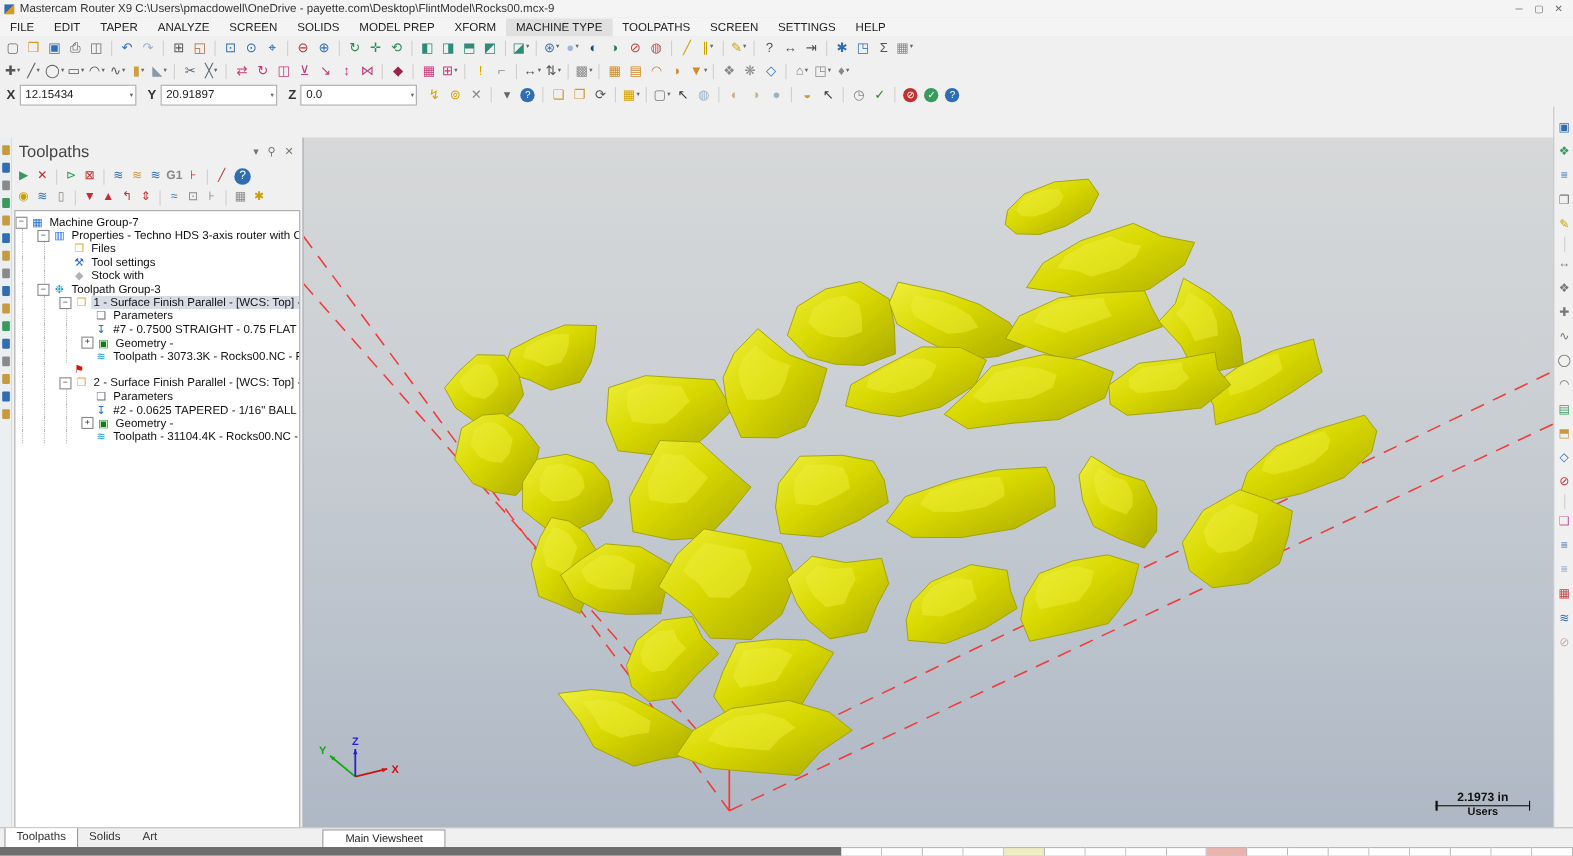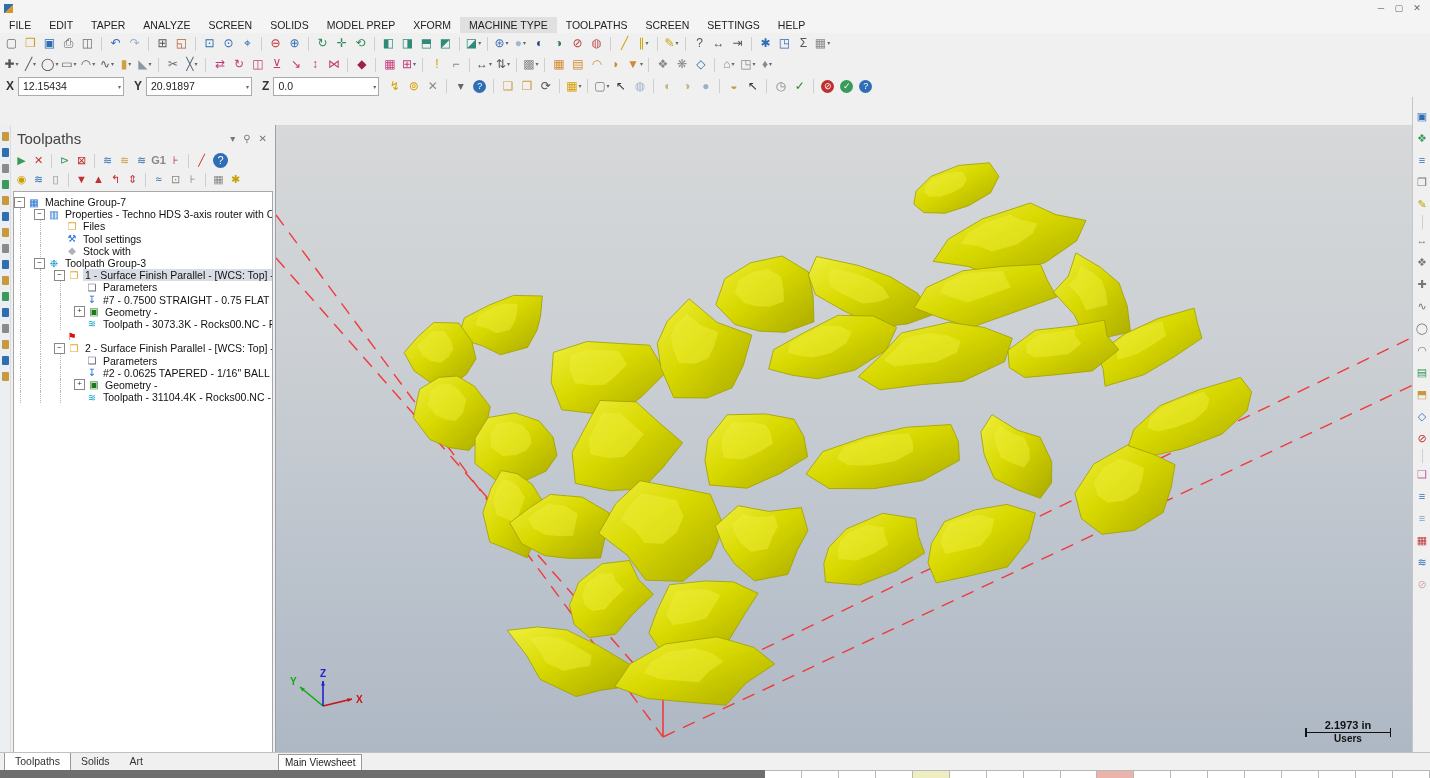--- a/index.html
+++ b/index.html
@@ -54,21 +54,21 @@
   .exp{flex:none;width:9px;height:9px;border:1px solid #888;background:#fff;font-size:8px;line-height:7px;
        text-align:center;margin:0 2px 0 0;color:#333;}
   .noexp{flex:none;width:11px;}
   .tico{flex:none;width:14px;text-align:center;font-size:10px;margin-right:2px;}
   .tlabel{padding:0 2px;overflow:hidden;text-overflow:clip;}
   
   .tabband{position:absolute;left:0;top:752px;width:1430px;height:18px;background:#f0f0f0;border-top:1px solid #c0c0c0;}
   .lefttabs{position:absolute;left:4px;top:0;display:flex;height:18px;align-items:stretch;}
   .btab{padding:2px 10px;font-size:10.5px;color:#333;}
   .btab.active{background:#fff;border:1px solid #999;border-top:none;}
-  .vstab{position:absolute;left:278px;top:1px;height:16px;padding:2px 6px;font-size:10px;background:#fff;
+  .vstab{position:absolute;left:293px;top:1px;height:16px;padding:2px 20px;font-size:10px;background:#fff;
          border:1px solid #999;color:#222;}
   .statusbar{position:absolute;left:0;top:770px;width:1430px;height:8px;background:#6e6e6e;}
   .excelstrip{position:absolute;left:765px;top:770px;height:8px;display:flex;background:#fff;}
   .xcell{height:8px;border-right:1px solid #b8b8b8;border-top:1px solid #b8b8b8;background:#fff;}
   
   .viewport{position:absolute;left:275px;top:125px;width:1137px;height:627px;
             background:linear-gradient(180deg,#d6d8d9 0%,#ccd0d4 35%,#b9c1cb 75%,#aeb8c4 100%);
             border-left:1px solid #9aa0a8;overflow:hidden;}
   .scalebox{position:absolute;right:22px;bottom:8px;width:86px;text-align:center;color:#111;}
   .scaleval{font-size:11px;font-weight:bold;}
@@ -81,20 +81,21 @@
            border-left:1px solid #c6c6c6;display:flex;flex-direction:column;align-items:center;padding-top:8px;}
   .righttb .ticon{min-width:16px;height:16px;font-size:11px;margin:3px 0;}
 </style>
 </head>
 <body>
 
 <div id="app">
 
   <div class="titlebar">
     <span class="appicon"></span>
+    <span class="titletext">Mastercam Router X9  C:\Users\pmacdowell\OneDrive - payette.com\Desktop\FlintModel\Rocks00.mcx-9</span>
     <span class="wincontrols" id="winctrl">
         <span class="winbtn">─</span>
         <span class="winbtn">▢</span>
         <span class="winbtn">✕</span>
       </span>
   </div>
 
   <div class="menubar" id="menubar">
       <span class="menuitem">FILE</span>
       <span class="menuitem">EDIT</span>

